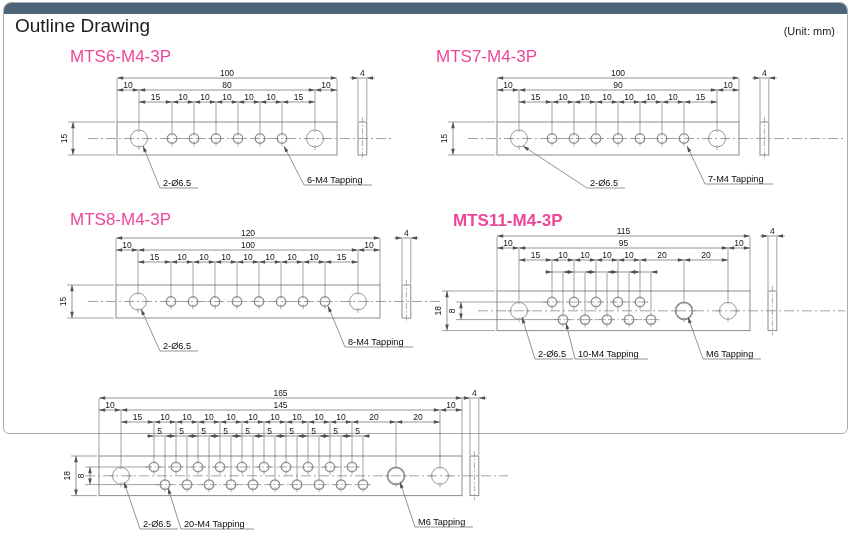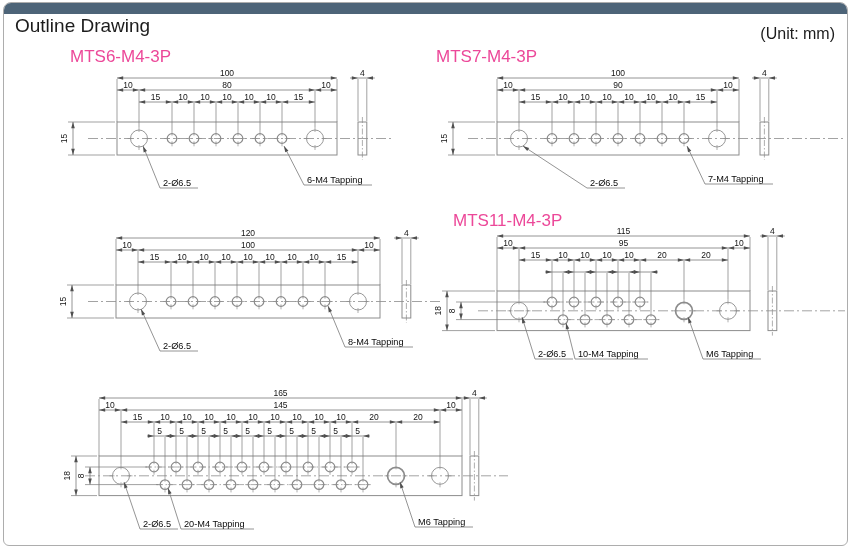--- a/index.html
+++ b/index.html
@@ -1,40 +1,41 @@
 <!DOCTYPE html>
 <html><head>
 <meta charset="utf-8">
 <style>
   html,body{margin:0;padding:0;background:#ffffff;width:853px;height:550px;
     font-family:"Liberation Sans",sans-serif;-webkit-font-smoothing:antialiased;}
   #page{position:relative;width:853px;height:550px;overflow:hidden;}
-  #panel{position:absolute;left:3px;top:2px;width:845px;height:544px;
+  #panel{position:absolute;left:3px;top:2px;width:845px;height:432px;
     border:1px solid #adadad;border-radius:8px 8px 6px 6px;background:#ffffff;box-sizing:border-box;}
   #topbar{position:absolute;left:0;top:0;width:100%;height:11px;background:#4d6478;
     border-radius:7px 7px 0 0;}
   #hdr-title{position:absolute;left:11px;top:12px;font-size:19px;color:#1c1c1c;letter-spacing:0px;}
-  #unit{position:absolute;right:12px;top:22px;font-size:16px;color:#1c1c1c;}
+  #unit{position:absolute;right:12px;top:22px;font-size:11px;color:#1c1c1c;}
   .drawing-title{position:absolute;font-size:17px;color:#ec4899;white-space:nowrap;}
   #cv{position:absolute;left:0;top:0;}
   svg text{font-family:"Liberation Sans",sans-serif;}
   .dim-t{font-size:8.5px;fill:#141414;}
   .leader-t{font-size:9.2px;fill:#0a0a0a;}
 </style>
 </head>
 <body>
 
 <div id="page">
   <div id="panel">
     <div id="topbar"></div>
     <div id="hdr-title">Outline Drawing</div>
     <div id="unit">(Unit: mm)</div>
     <div class="drawing-title" style="left: 66px; top: 44px;">MTS6-M4-3P</div>
     <div class="drawing-title" style="left: 432px; top: 44px;">MTS7-M4-3P</div>
-    <div class="drawing-title" style="left: 449px; top: 208px;">MTS11-M4-3P</div>
+    <div class="drawing-title" style="left: 66px; top: 207px;">MTS8-M4-3P</div>
+    <div class="drawing-title" style="left: 449px; top: 208px; font-weight: bold;">MTS11-M4-3P</div>
   </div>
   <svg id="cv" width="853" height="550" viewBox="0 0 853 550">
       <g>
         <line x1="88" y1="138.5" x2="392" y2="138.5" stroke="#8c8c8c" stroke-width="0.8" stroke-dasharray="10 3 2 3"></line>
         <rect x="117" y="122" width="220.00000000000003" height="33" fill="none" stroke="#8c8c8c" stroke-width="1"></rect>
         <line x1="117" y1="79" x2="117" y2="122" stroke="#787878" stroke-width="0.7"></line>
         <line x1="337" y1="79" x2="337" y2="122" stroke="#787878" stroke-width="0.7"></line>
         <line x1="139" y1="91" x2="139" y2="127" stroke="#787878" stroke-width="0.7"></line>
         <line x1="315" y1="91" x2="315" y2="127" stroke="#787878" stroke-width="0.7"></line>
         <line x1="172" y1="103" x2="172" y2="130.7" stroke="#787878" stroke-width="0.7"></line>

